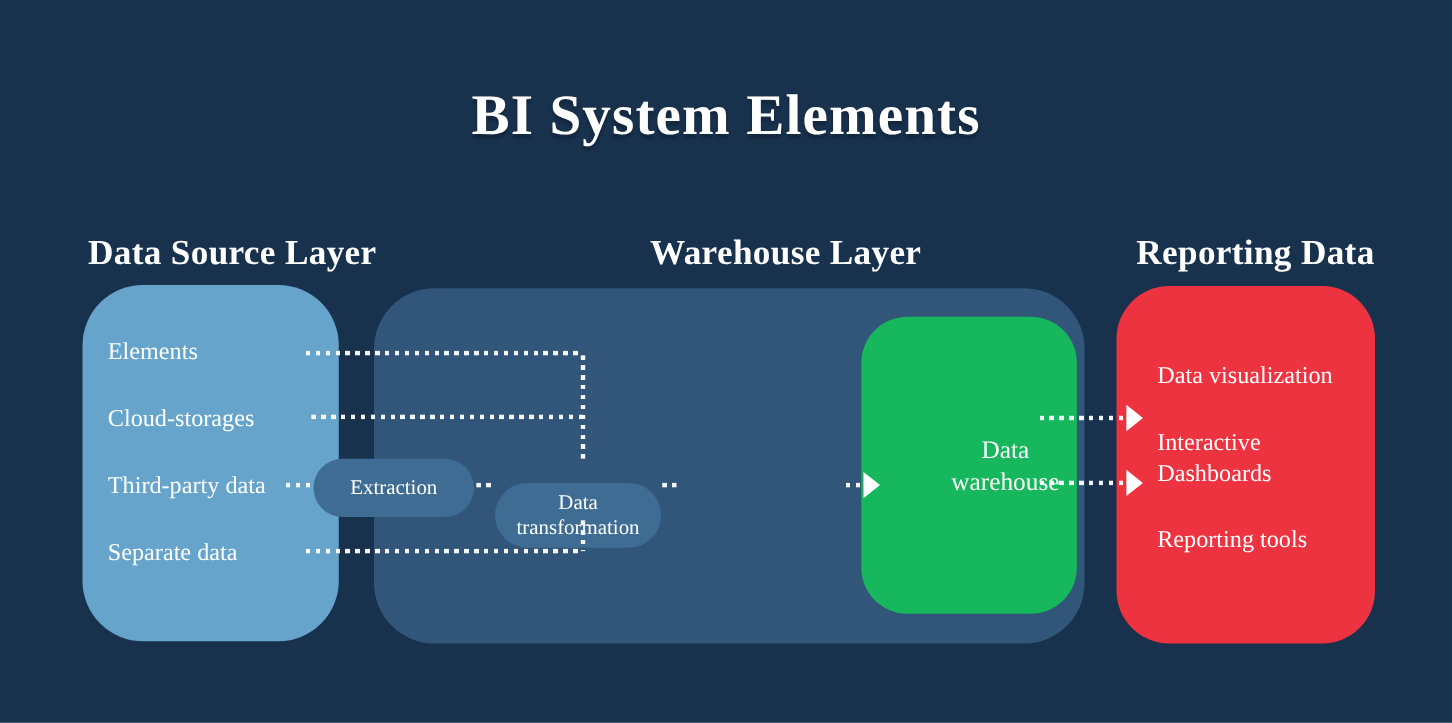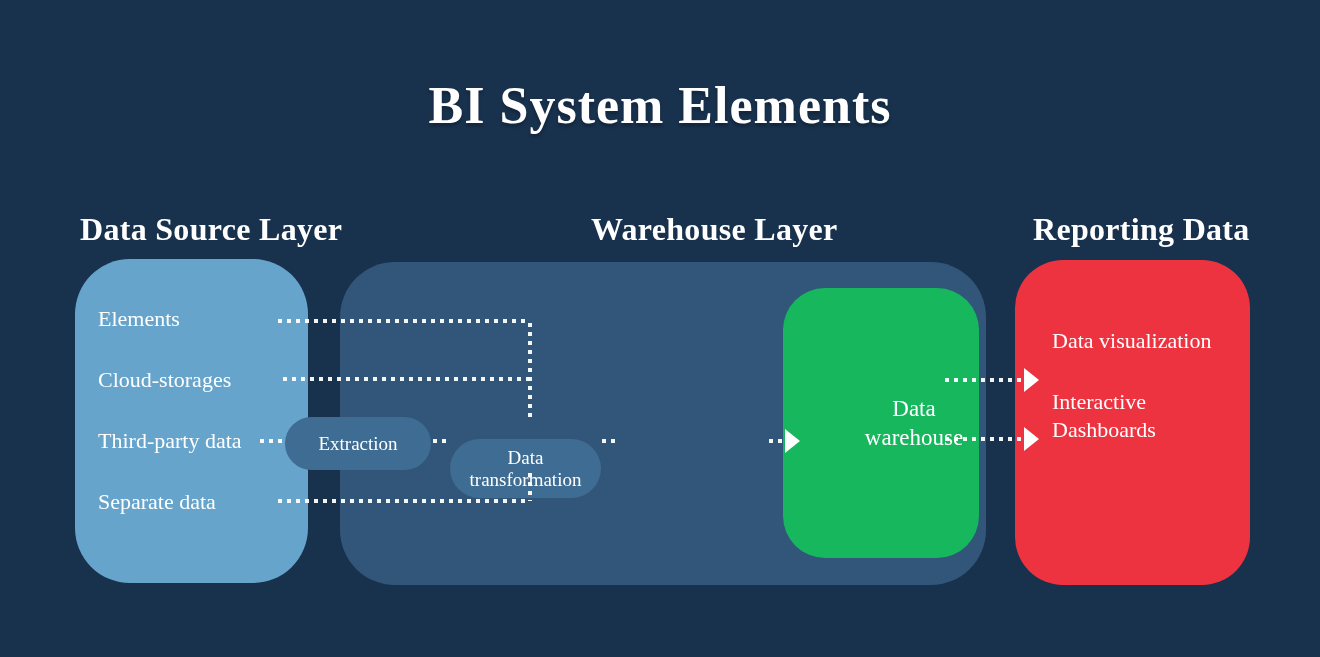--- a/index.html
+++ b/index.html
@@ -144,20 +144,21 @@
     <span class="wrap">Data transformation</span>
   </div>
 
   <div id="warehouse-box">
     <span class="wrap">Data warehouse</span>
   </div>
 
   <div class="panel" id="panel-reporting">
     <div class="panel-item" id="rep-item-0">Data visualization</div>
     <div class="panel-item" id="rep-item-1">Interactive Dashboards</div>
+    <div class="panel-item" id="rep-item-2">Reporting tools</div>
   </div>
 
   <div class="dot-h" id="c-db"></div>
   <div class="dot-h" id="c-cloud"></div>
   <div class="dot-h" id="c-third"></div>
   <div class="dot-h" id="c-sep"></div>
   <div class="dot-v" id="c-v-top"></div>
   <div class="dot-v" id="c-v-bot"></div>
   <div class="dot-h" id="c-ext-dt"></div>
   <div class="dot-h" id="c-dt-load"></div>

